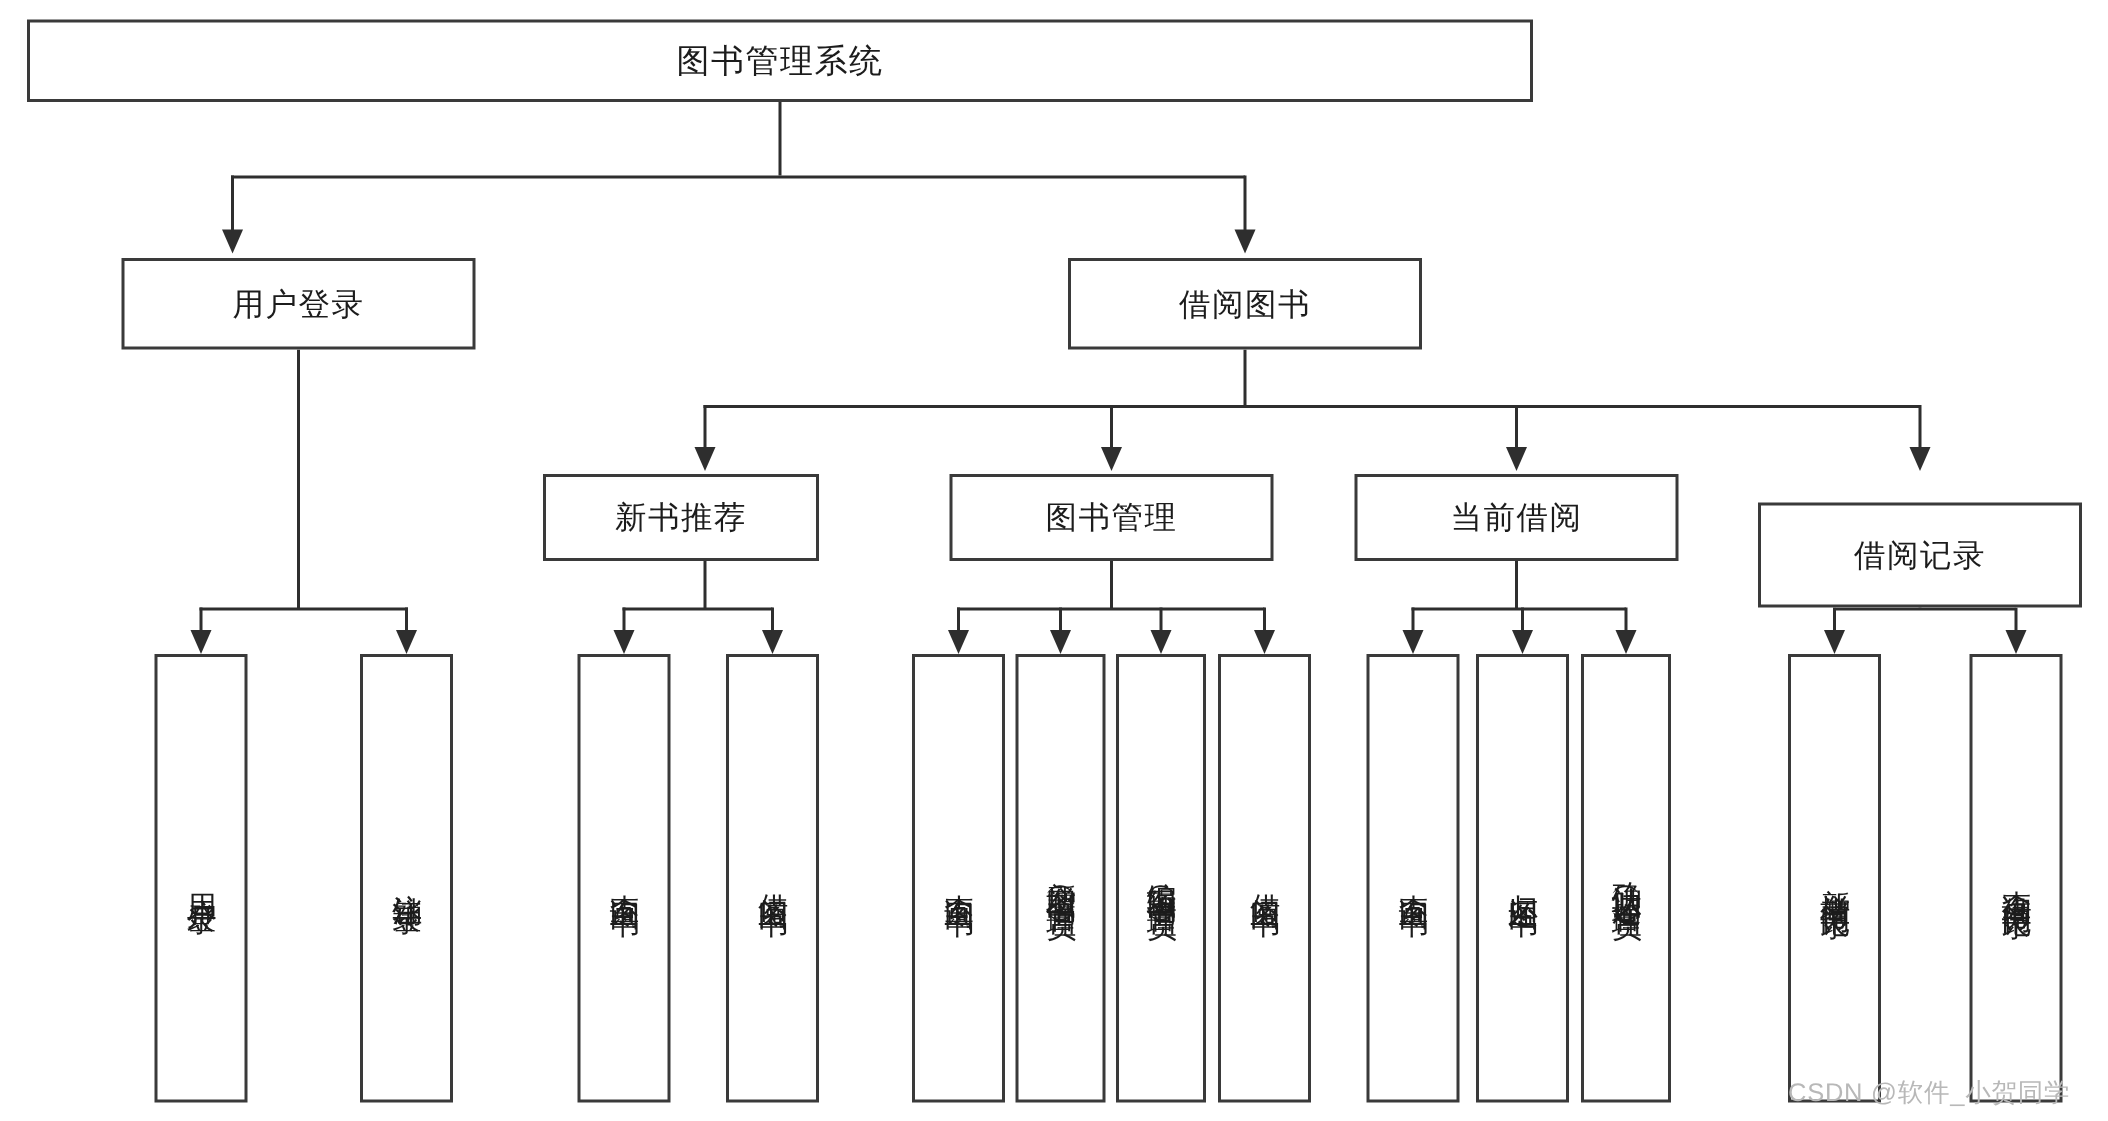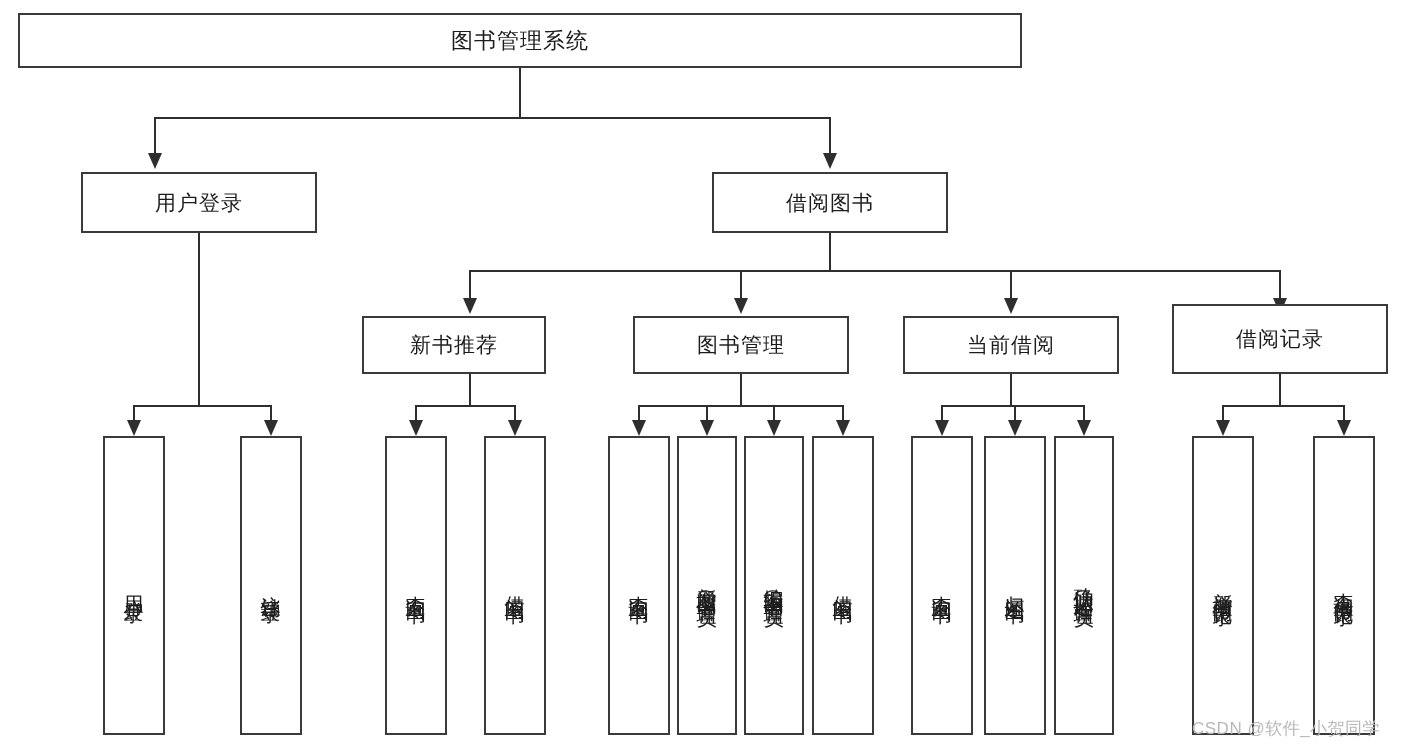--- a/index.html
+++ b/index.html
@@ -151,21 +151,21 @@
 
   <div class="node horiz" style="left:362px;top:316px;width:184px;height:58px;">
     <span class="lbl">新书推荐</span>
   </div>
   <div class="node horiz" style="left:633px;top:316px;width:216px;height:58px;">
     <span class="lbl">图书管理</span>
   </div>
   <div class="node horiz" style="left:903px;top:316px;width:216px;height:58px;">
     <span class="lbl">当前借阅</span>
   </div>
-  <div class="node horiz" style="left:1172px;top:304px;width:216px;height:70px;">
+  <div class="node horiz" style="left:1172px;top:335px;width:216px;height:70px;">
     <span class="lbl">借阅记录</span>
   </div>
 
   <div class="node vert" style="left:103px;top:436px;width:62px;height:299px;">
     <span class="lbl">用户登录</span>
   </div>
   <div class="node vert" style="left:240px;top:436px;width:62px;height:299px;">
     <span class="lbl">注销登录</span>
   </div>
 

